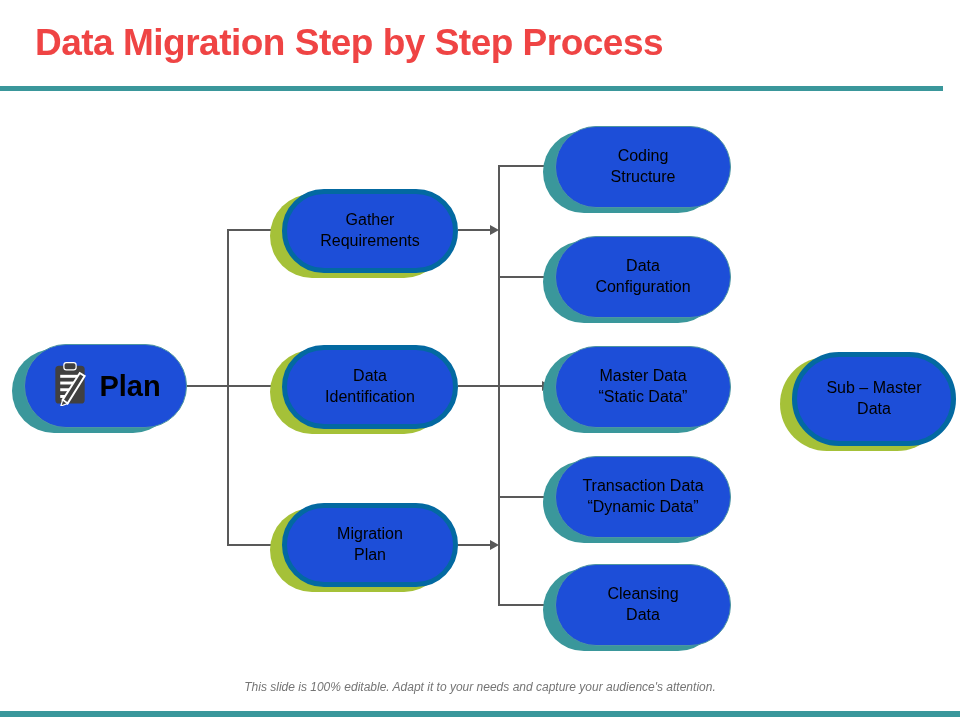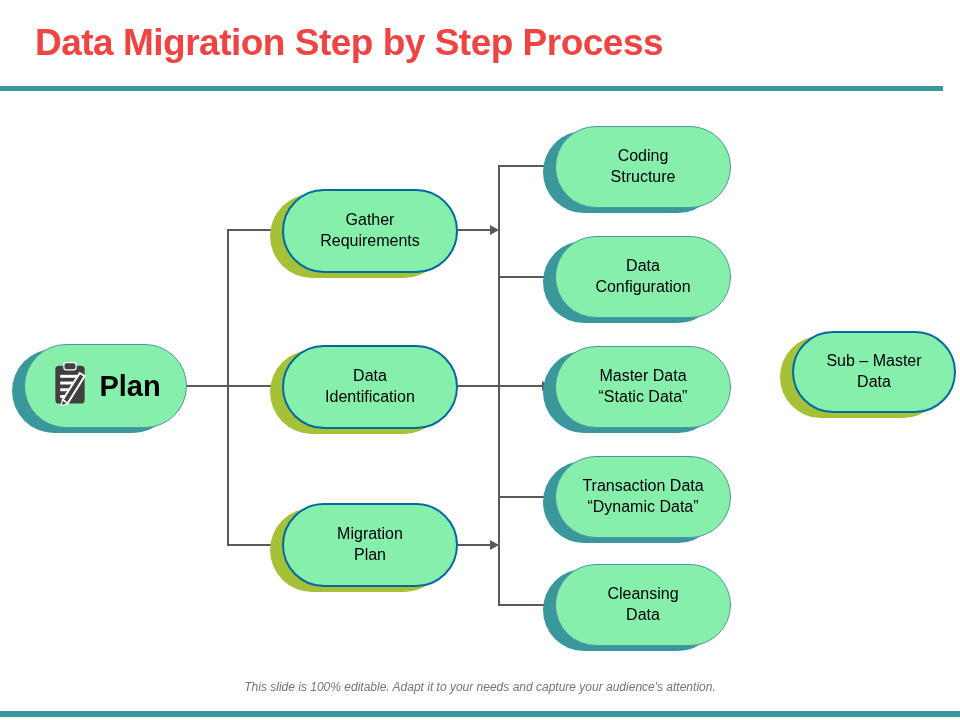--- a/index.html
+++ b/index.html
@@ -18,25 +18,25 @@
   #footer{
     position:absolute;left:0;top:680px;width:960px;text-align:center;
     font-size:12px;font-style:italic;color:#757575;
   }
   
   .node{position:absolute;}
   .node .back{
     position:absolute;left:-12px;top:5px;width:100%;height:100%;border-radius:999px;
   }
   .node .front{
-    position:absolute;left:0;top:0;width:100%;height:100%;border-radius:999px;background:#86efac;
+    position:absolute;left:0;top:0;width:100%;height:100%;border-radius:999px;background:#1d4ed8;
     display:flex;align-items:center;justify-content:center;text-align:center;box-sizing:border-box;
   }
   .node.green .back{background:#A5C138;}
-  .node.green .front{border:2px solid #0369a1;}
+  .node.green .front{border:5px solid #0369a1;}
   .node.teal .back{background:#3A979B;}
   .node.teal .front{border:1px solid #4D96A0;}
   .nlabel{
     font-size:16px;line-height:1.3;color:#000;white-space:pre-line;
   }
   #plan-node .front{gap:9px;}
   #plan-label{font-size:29px;font-weight:bold;color:#000;white-space:nowrap;}
   
   .hline{position:absolute;height:2px;background:#595959;}
   .vline{position:absolute;width:2px;background:#595959;}
@@ -150,21 +150,21 @@
     </div>
   </div>
   <div class="node teal" style="left:555px;top:564px;width:176px;height:82px;">
     <div class="back"></div>
     <div class="front">
       <span class="nlabel">Cleansing
 Data</span>
     </div>
   </div>
 
-  <div class="node green" style="left:792px;top:331px;width:164px;height:82px;text-decoration:underline;">
+  <div class="node green" style="left:792px;top:352px;width:164px;height:94px;text-decoration:underline;">
     <div class="back"></div>
     <div class="front">
       <span class="nlabel">Sub – Master
 Data</span>
     </div>
   </div>
 
   <div id="footer">This slide is 100% editable. Adapt it to your needs and capture your audience's attention.</div>
   <div id="bottom-rule"></div>
 

